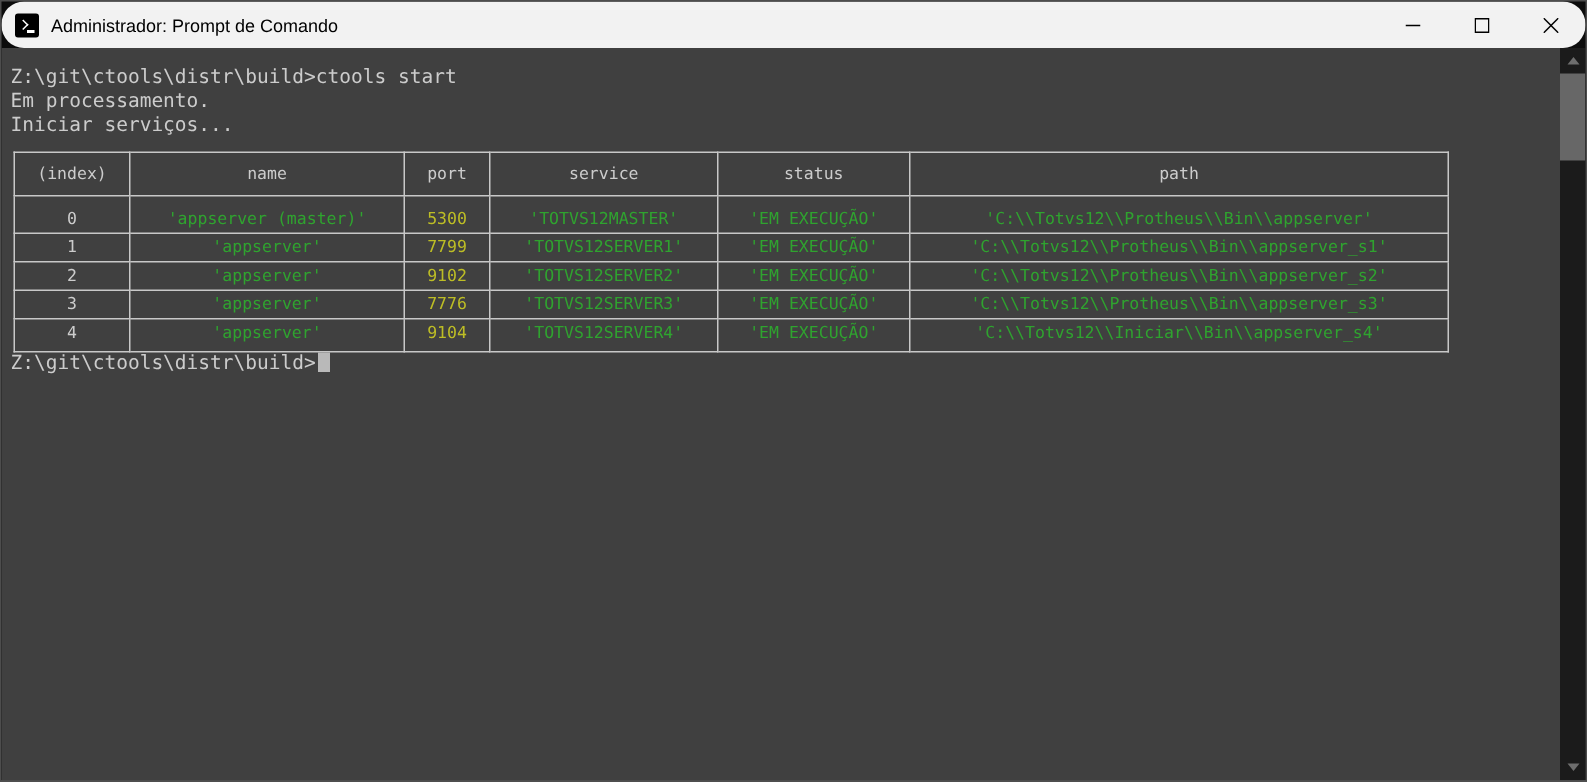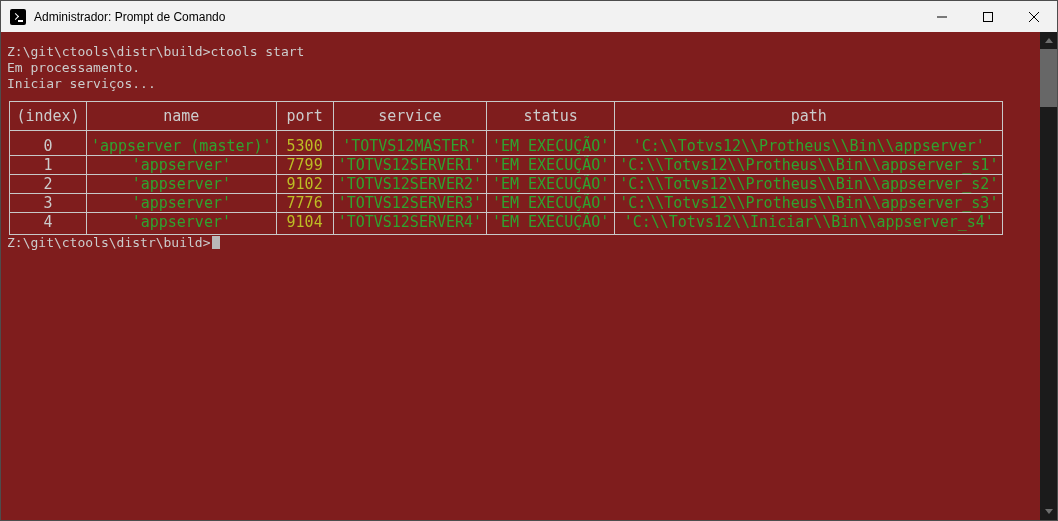--- a/index.html
+++ b/index.html
@@ -13,20 +13,21 @@
     background:#0c0c0c;
     overflow:hidden;
   }
 
   
   .titlebar {
     flex:0 0 31px; height:31px;
     background:#f2f2f2;
     display:flex; align-items:center; justify-content:space-between;
     user-select:none;
+    border-radius:15px;
   }
   .titlebar-left { display:flex; align-items:center; gap:8px; padding-left:9px; }
   .cmd-icon {
     width:16px; height:16px; background:#000; border-radius:2px;
     position:relative; flex:0 0 16px;
   }
   .cmd-icon::before {
     content:""; position:absolute; left:3px; top:5px;
     width:4px; height:4px;
     border-right:1.6px solid #fff; border-bottom:1.6px solid #fff;
@@ -41,34 +42,34 @@
   .ctrl {
     width:46px; height:100%;
     display:flex; align-items:center; justify-content:center;
     cursor:default;
   }
   .ctrl svg { display:block; }
 
   
   .console {
     position:relative; flex:1;
-    background:#7f1d1d;
+    background:#404040;
     font-family:"DejaVu Sans Mono","Liberation Mono",monospace;
     font-size:13px; line-height:16px;
     color:#cccccc;
     overflow:hidden;
   }
   .scrollback { padding:12px 22px 0 6px; }
   .line { white-space:pre; min-height:16px; }
 
   
   table.services {
     border-collapse:collapse; table-layout:fixed;
     margin:9px 0 0 2px;
-    font-size:15px; line-height:16px;padding-left:20px;
+    font-size:11px; line-height:16px;padding-left:20px;
   }
   table.services th, table.services td {
     border:1px solid #c8c8c8;
     text-align:center;
     font-weight:normal;
     padding:1px 4px;
     overflow:hidden; white-space:pre;
   }
   table.services th { padding:6px 4px; color:#cccccc; }
   table.services tbody tr:first-child td { padding-top:7px; }

